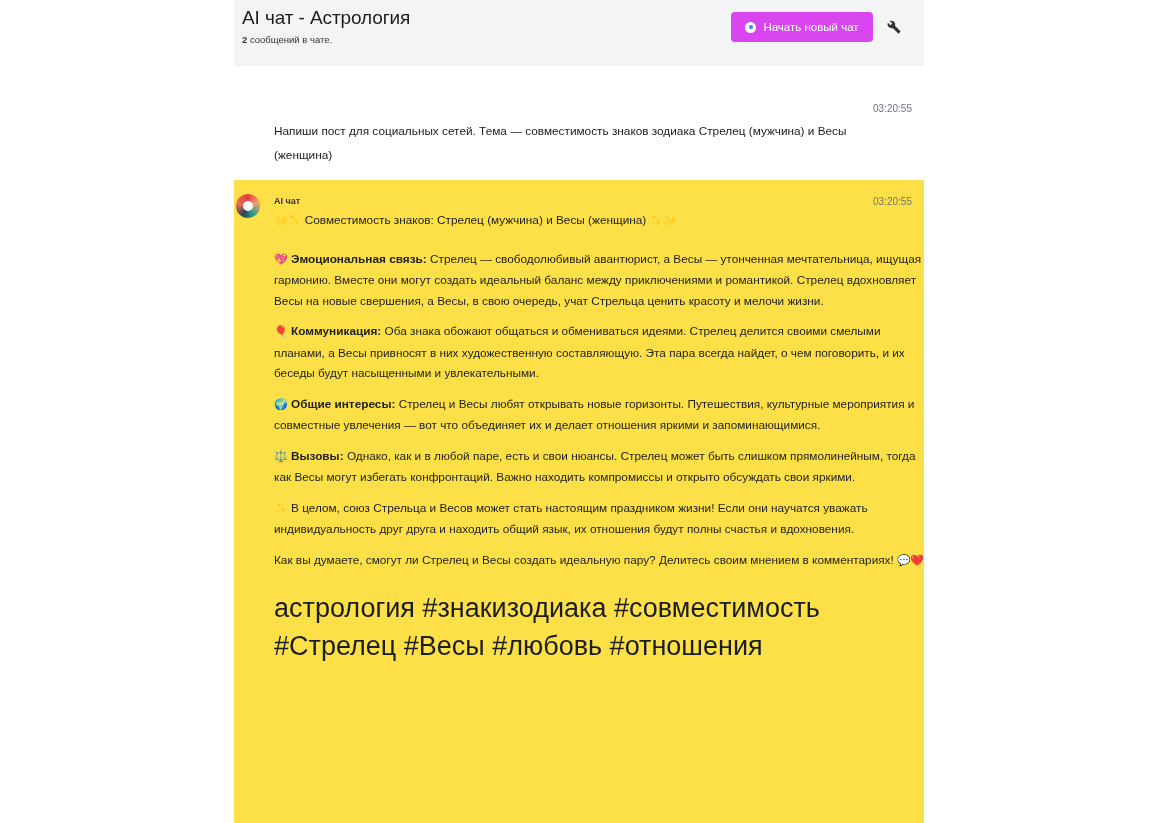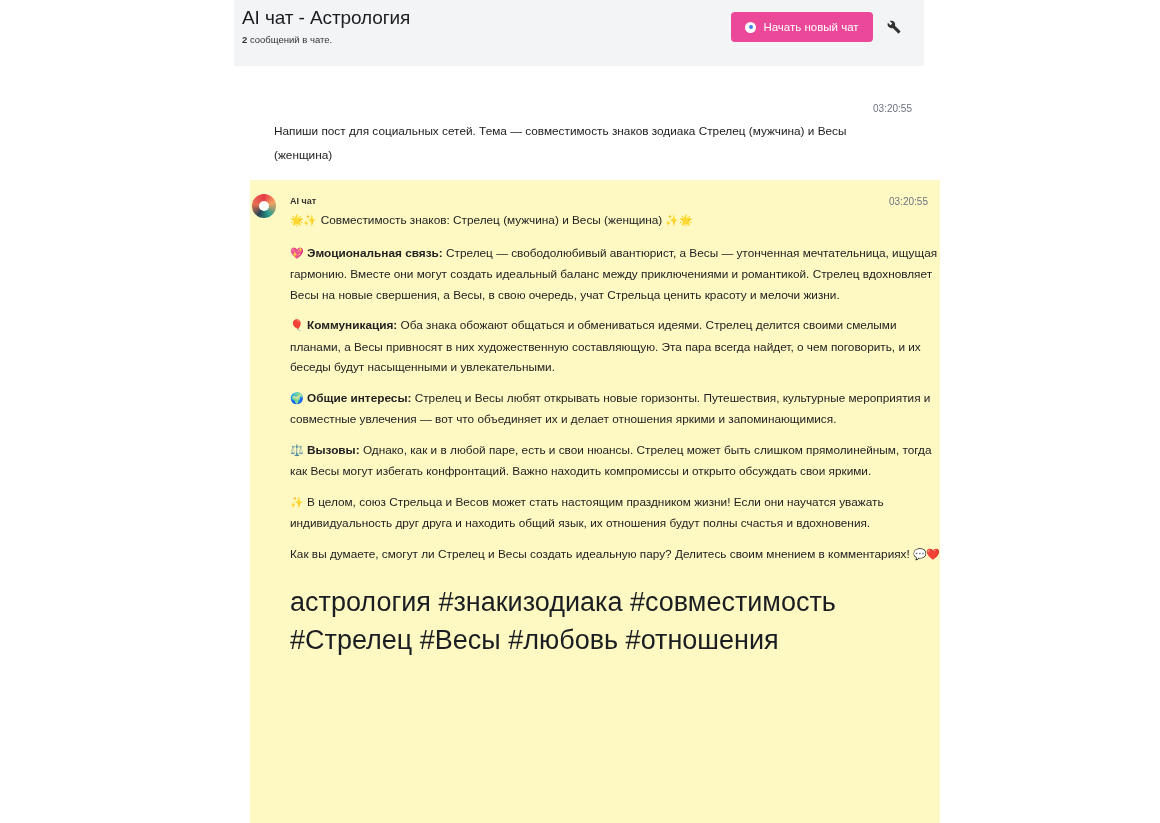--- a/index.html
+++ b/index.html
@@ -10,52 +10,52 @@
 
   .header {
     position: absolute; left: 0; top: 0; width: 690px; height: 66px;
     background: #f3f4f6;
   }
   .header .title { position: absolute; left: 8px; top: 7px; font-size: 19px; font-weight: 400; color: #1a1d21; letter-spacing: -0.1px; }
   .header .subtitle { position: absolute; left: 8px; top: 34px; font-size: 9.5px; color: #333; }
   .header .subtitle b { font-weight: 700; }
   .new-chat-btn {
     position: absolute; left: 497px; top: 12px; width: 142px; height: 30px;
-    background: #ec4899; border-radius: 4px; border: none; color: #fff;
+    background: #d946ef; border-radius: 4px; border: none; color: #fff;
     font-family: "Liberation Sans", sans-serif; font-size: 11.5px;
     display: flex; align-items: center; justify-content: center; gap: 7px; cursor: pointer;
   }
   .new-chat-btn .plus-icon {
     width: 11px; height: 11px; border-radius: 50%; background: #fff; position: relative; display: inline-block;
   }
   .new-chat-btn .plus-icon::after {
     content: ""; position: absolute; left: 3.5px; top: 3.5px; width: 4px; height: 4px; border-radius: 50%; background: #3b82f6;
   }
   .settings-btn {
     position: absolute; left: 645px; top: 12px; width: 30px; height: 30px;
     background: transparent; border: none; display: flex; align-items: center; justify-content: center; cursor: pointer;
   }
 
   .msg-user { position: absolute; left: 0; top: 66px; width: 690px; height: 114px; background: #ffffff; }
   .msg-user .time { position: absolute; right: 12px; top: 37px; font-size: 10px; color: #6b7280; }
   .msg-user .text { position: absolute; left: 40px; top: 53px; width: 620px; font-size: 11.8px; line-height: 24px; color: #222; }
 
-  .msg-ai { position: absolute; left: 16px; top: 180px; width: 690px; height: 643px; background: #fef9c3; }
+  .msg-ai { position: absolute; left: 0; top: 180px; width: 690px; height: 643px; background: #fde047; }
   .msg-ai .avatar {
     position: absolute; left: 2px; top: 14px; width: 24px; height: 24px; border-radius: 50%;
     background: conic-gradient(#e63946 0deg, #f4a261 70deg, #2a9d8f 150deg, #264653 210deg, #e76f51 280deg, #e63946 360deg);
   }
   .msg-ai .avatar::after {
     content: ""; position: absolute; left: 7px; top: 7px; width: 10px; height: 10px; border-radius: 50%; background: #fff;
   }
   .msg-ai .sender { position: absolute; left: 40px; top: 16px; font-size: 9px; color: #333; font-weight: 700; }
   .msg-ai .time { position: absolute; right: 12px; top: 16px; font-size: 10px; color: #6b7280; }
   .msg-ai .body { position: absolute; left: 40px; top: 30px; width: 652px; font-size: 11.8px; line-height: 20.5px; color: #222; }
   .msg-ai .body p { margin-bottom: 10px; }
-  .msg-ai .body p.heading { margin-bottom: 11px; }
+  .msg-ai .body p.heading { margin-bottom: 17px; }
   .msg-ai .body b { font-weight: 700; }
   .emoji { font-family: "DejaVu Sans", sans-serif; font-size: 11px; }
   .hashtags { font-size: 27px; line-height: 38px; color: #1a1d21; margin-top: 18px; width: 650px; }
 </style>
 </head>
 <body>
 
 <div class="panel">
 
   <div class="header">

